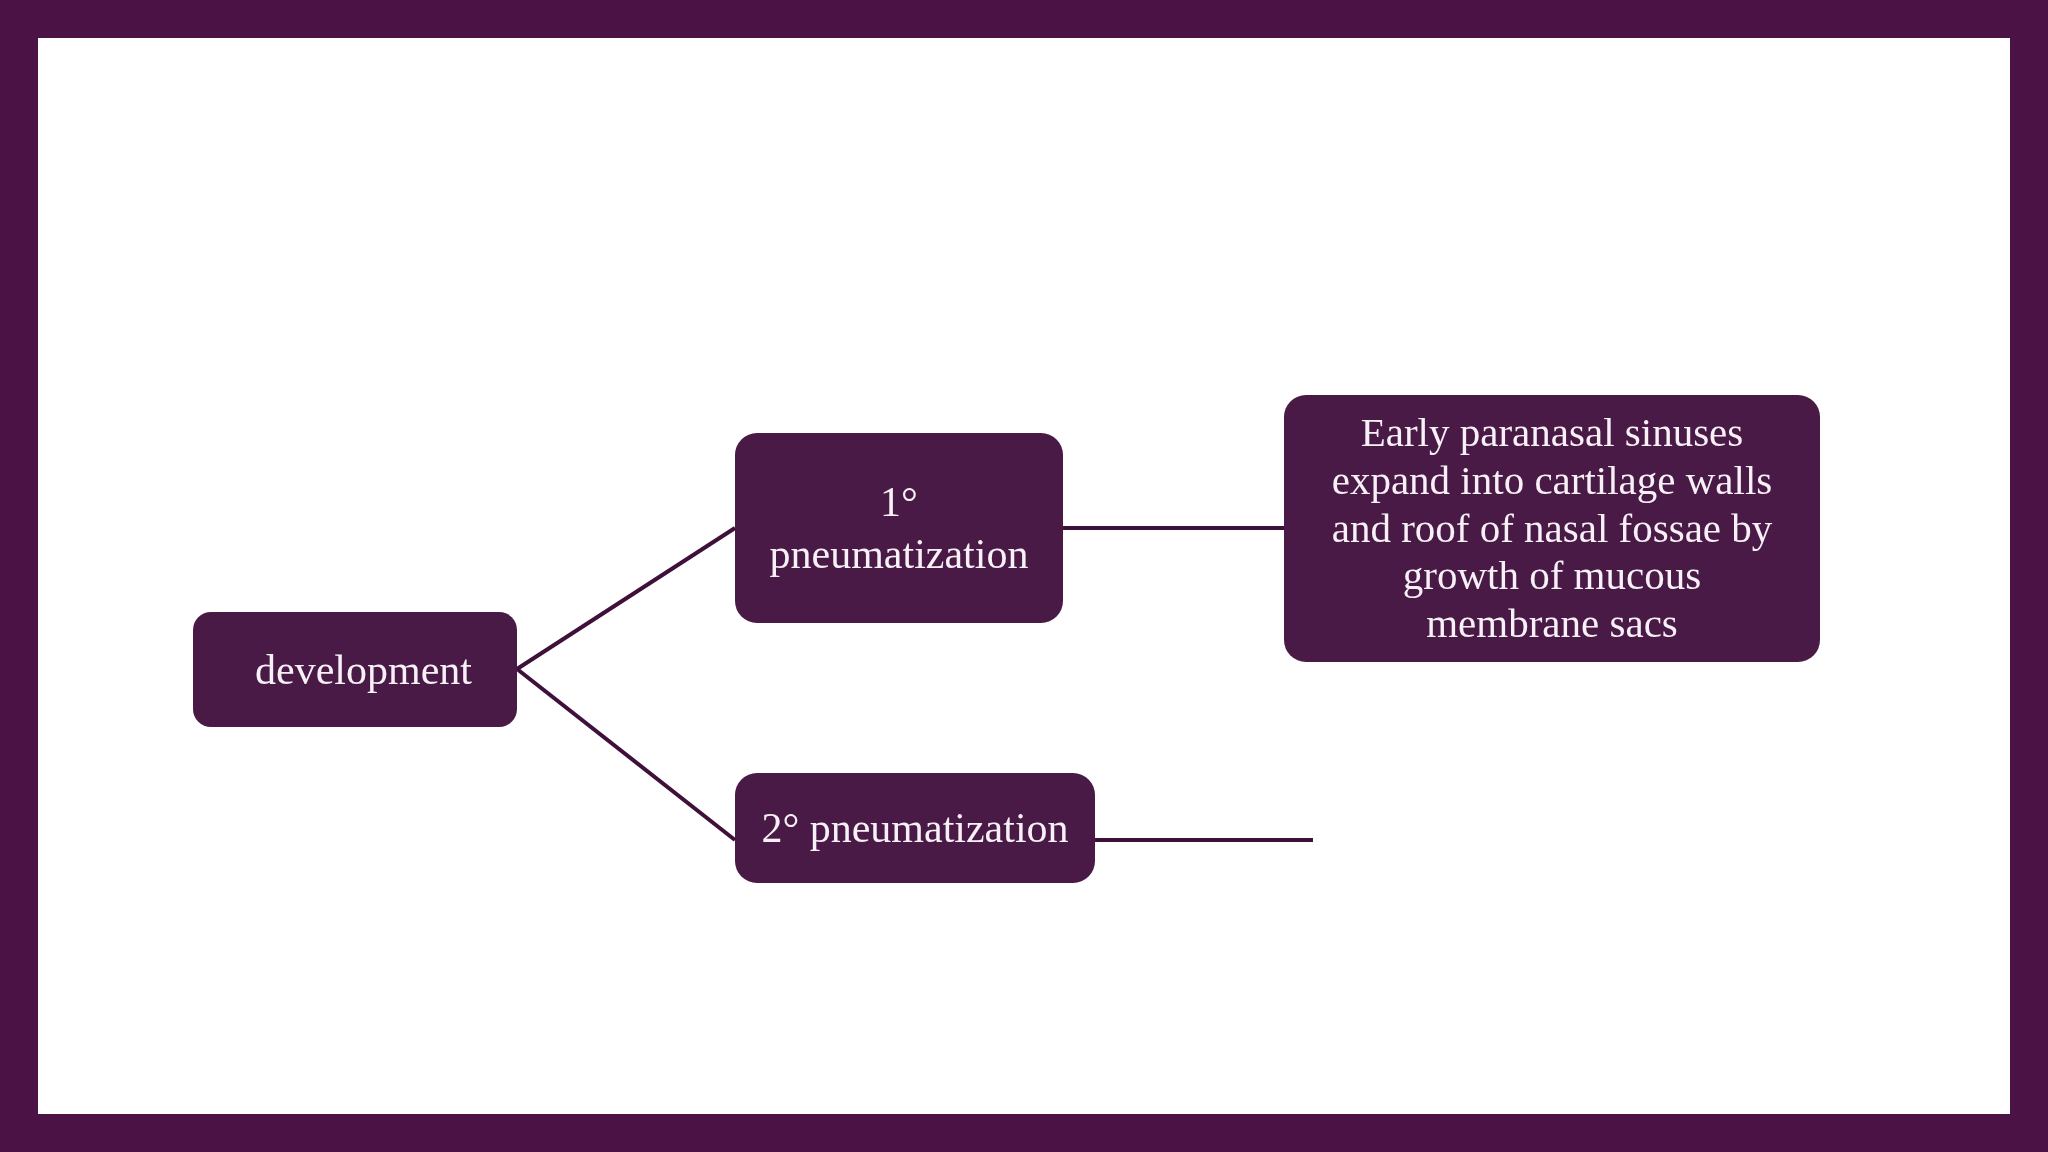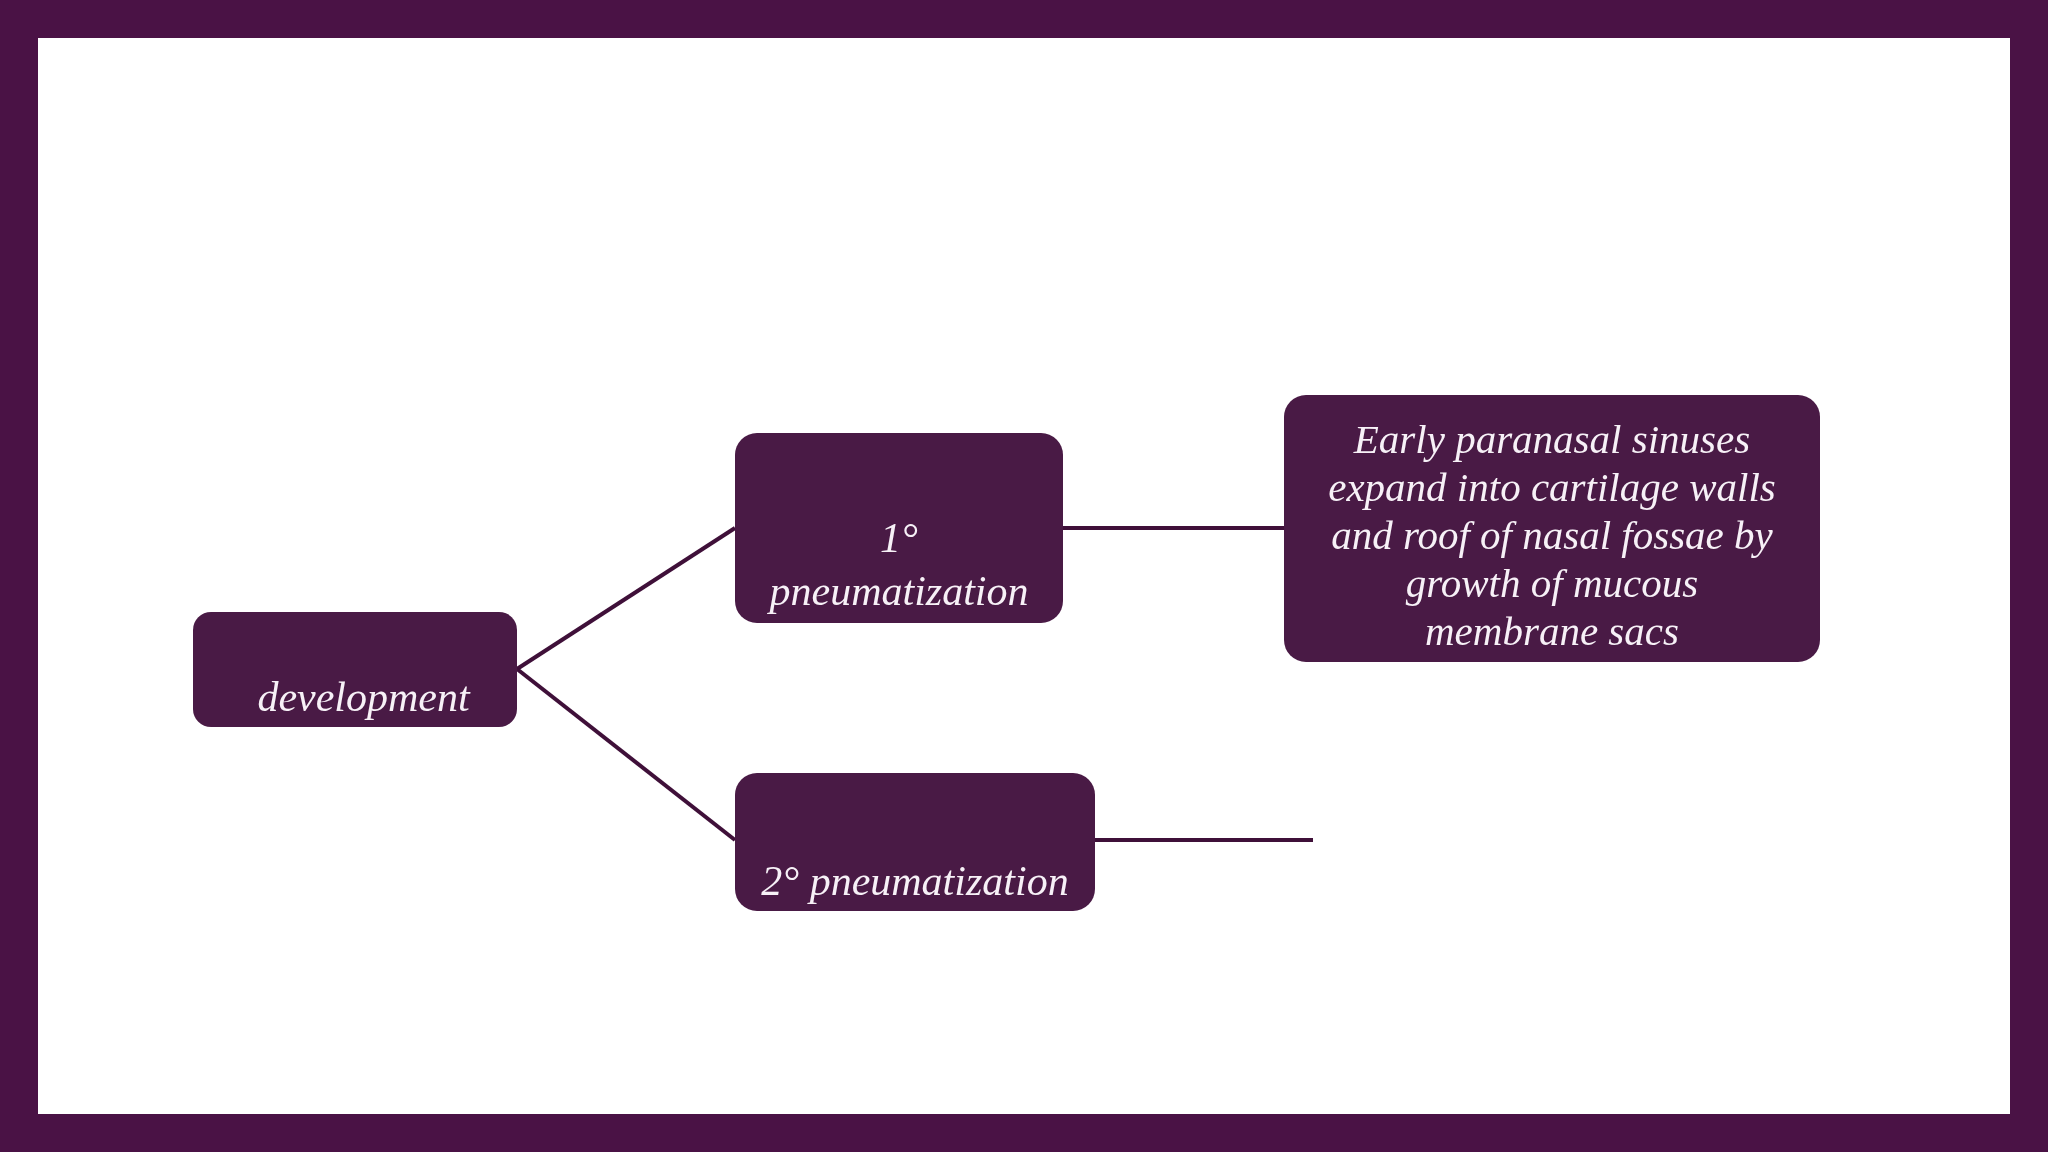--- a/index.html
+++ b/index.html
@@ -25,49 +25,48 @@
     position: absolute;
     left: 0;
     top: 0;
     width: 2048px;
     height: 1152px;
     pointer-events: none;
   }
   .node {
     position: absolute;
     display: flex;
-    align-items: flex-end;
+    align-items: center;
     justify-content: center;
     text-align: center;
     background: var(--color-node_fill, #491a45);
     color: var(--color-node_text, #f7f1f7);
     border-radius: 22px;
     box-sizing: border-box;
     padding: 6px 10px;
-    font-style: italic;
   }
   .node .label {
     white-space: pre-line;
   }
   .node-root {
     left: 193px; top: 612px;
     width: 324px; height: 115px;
     font-size: 42px;
     border-radius: 18px;
     padding-left: 27px;
   }
   .node-primary {
     left: 735px; top: 433px;
     width: 328px; height: 190px;
     font-size: 42px;
     line-height: 1.25;
   }
   .node-secondary {
     left: 735px; top: 773px;
-    width: 360px; height: 138px;
+    width: 360px; height: 110px;
     font-size: 42px;
   }
   .node-primary-detail {
     left: 1284px; top: 395px;
     width: 536px; height: 267px;
     font-size: 41px;
     line-height: 1.17;
   }
   .node-secondary-detail {
     left: 1313px; top: 705px;

